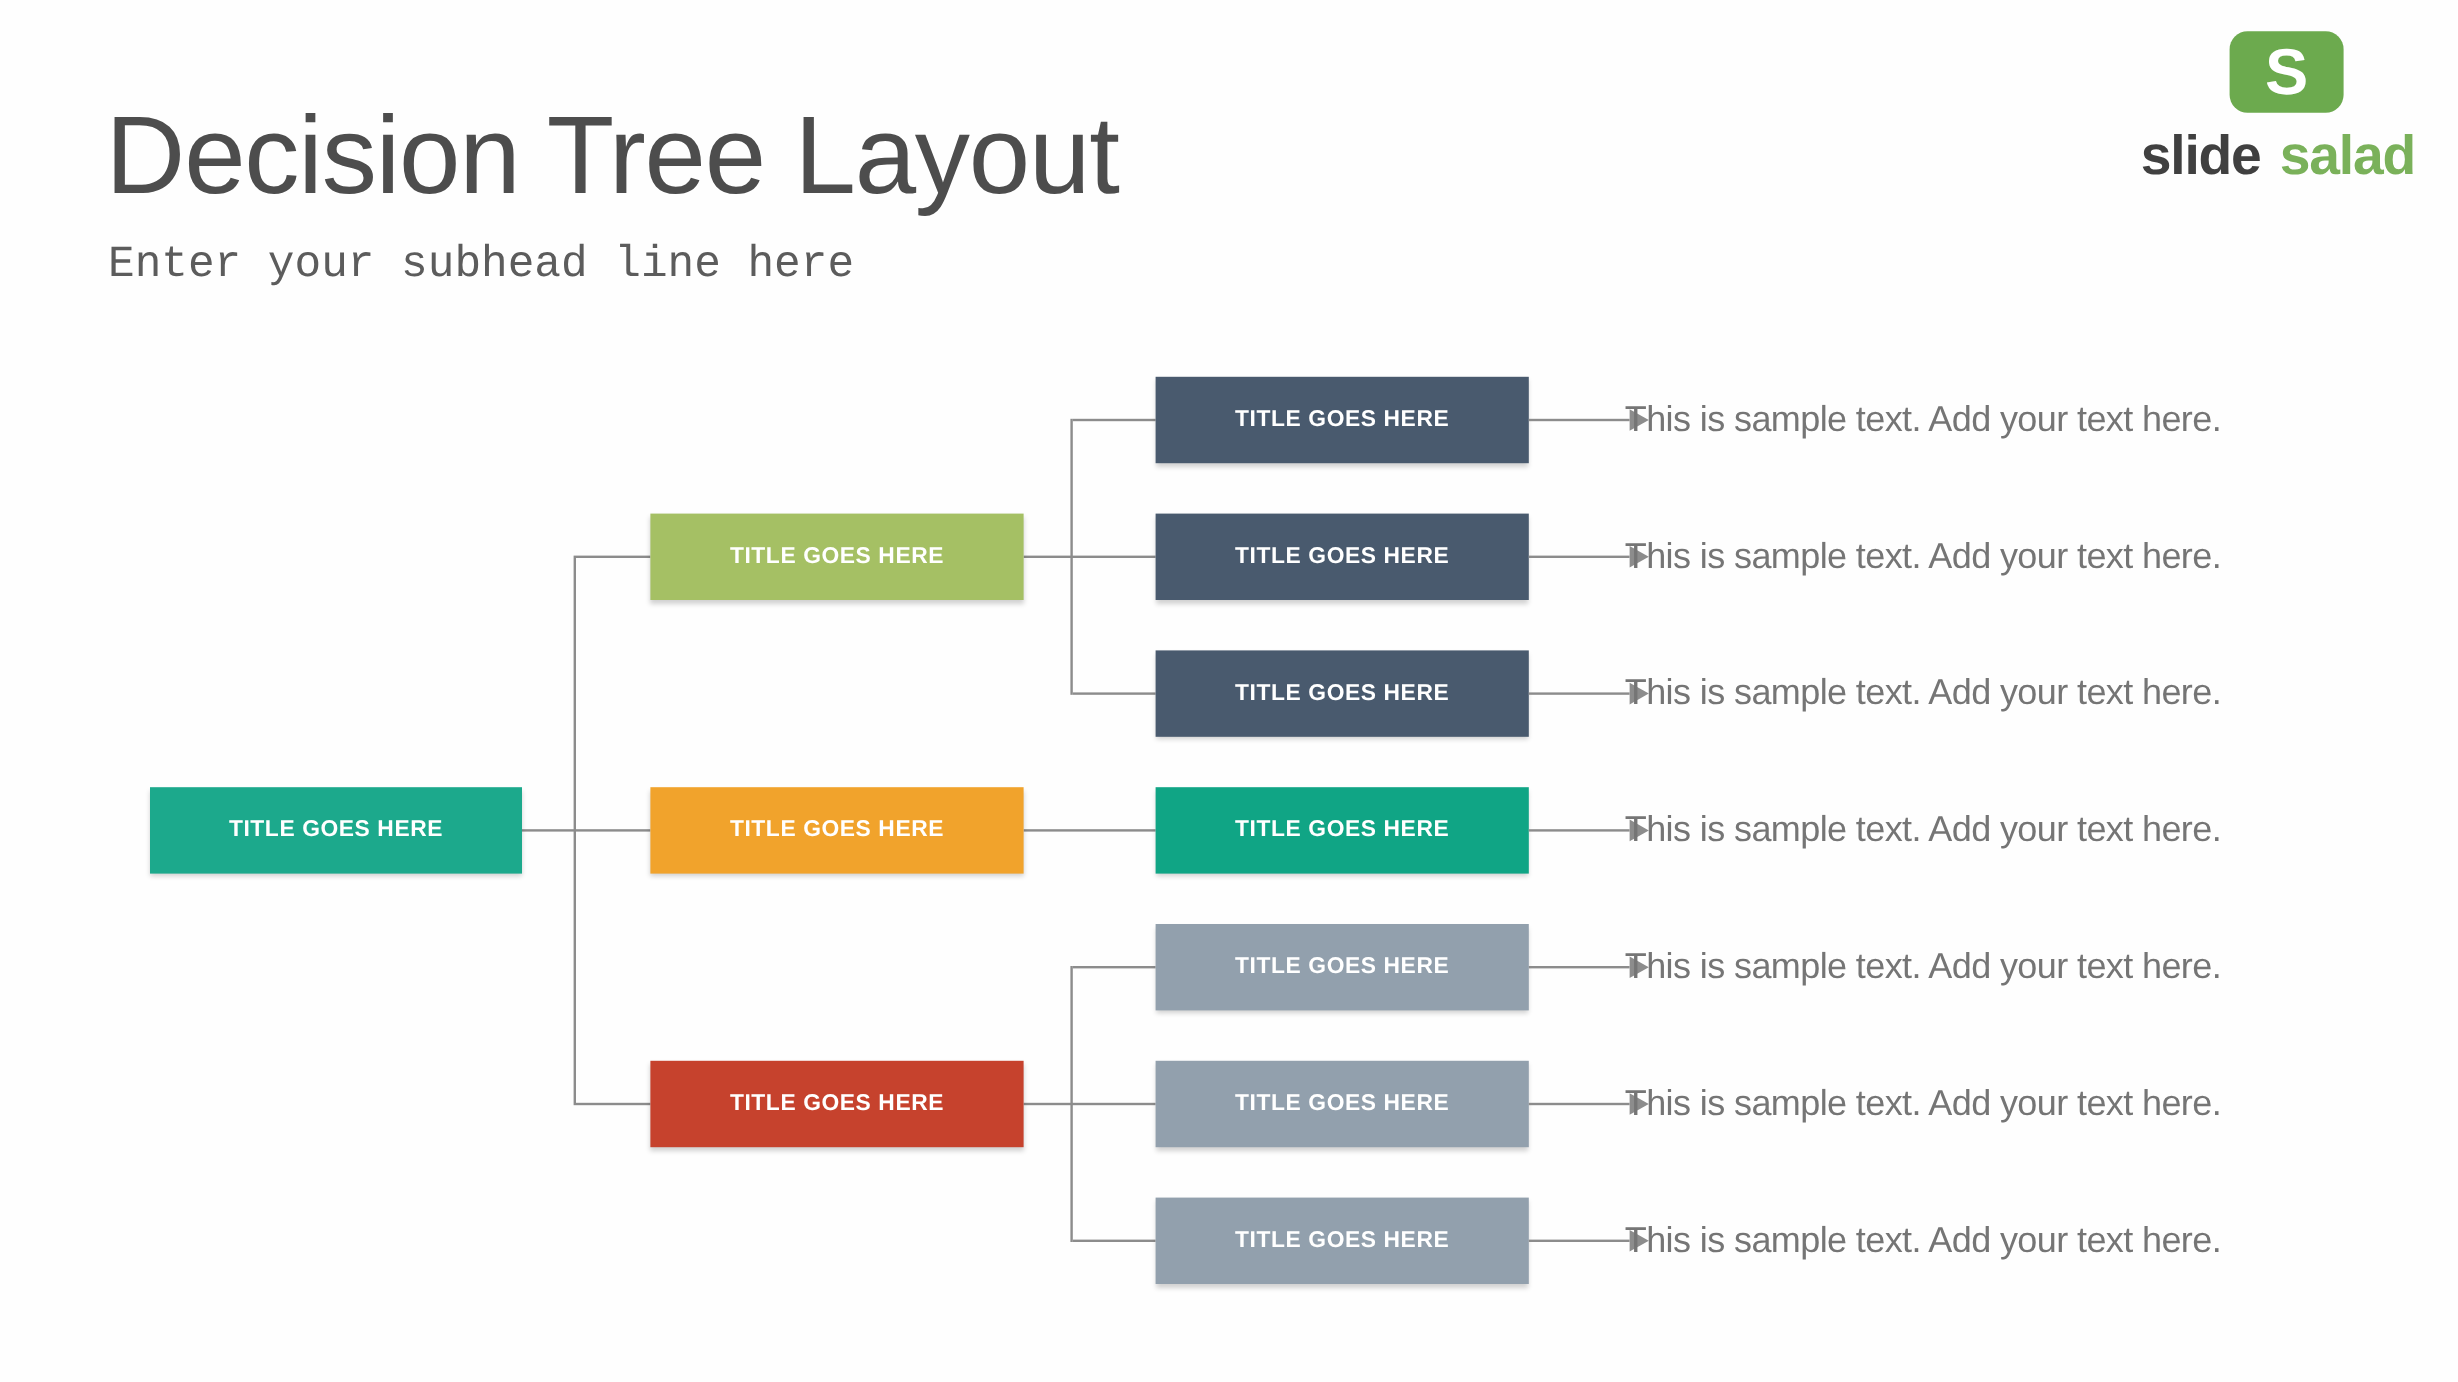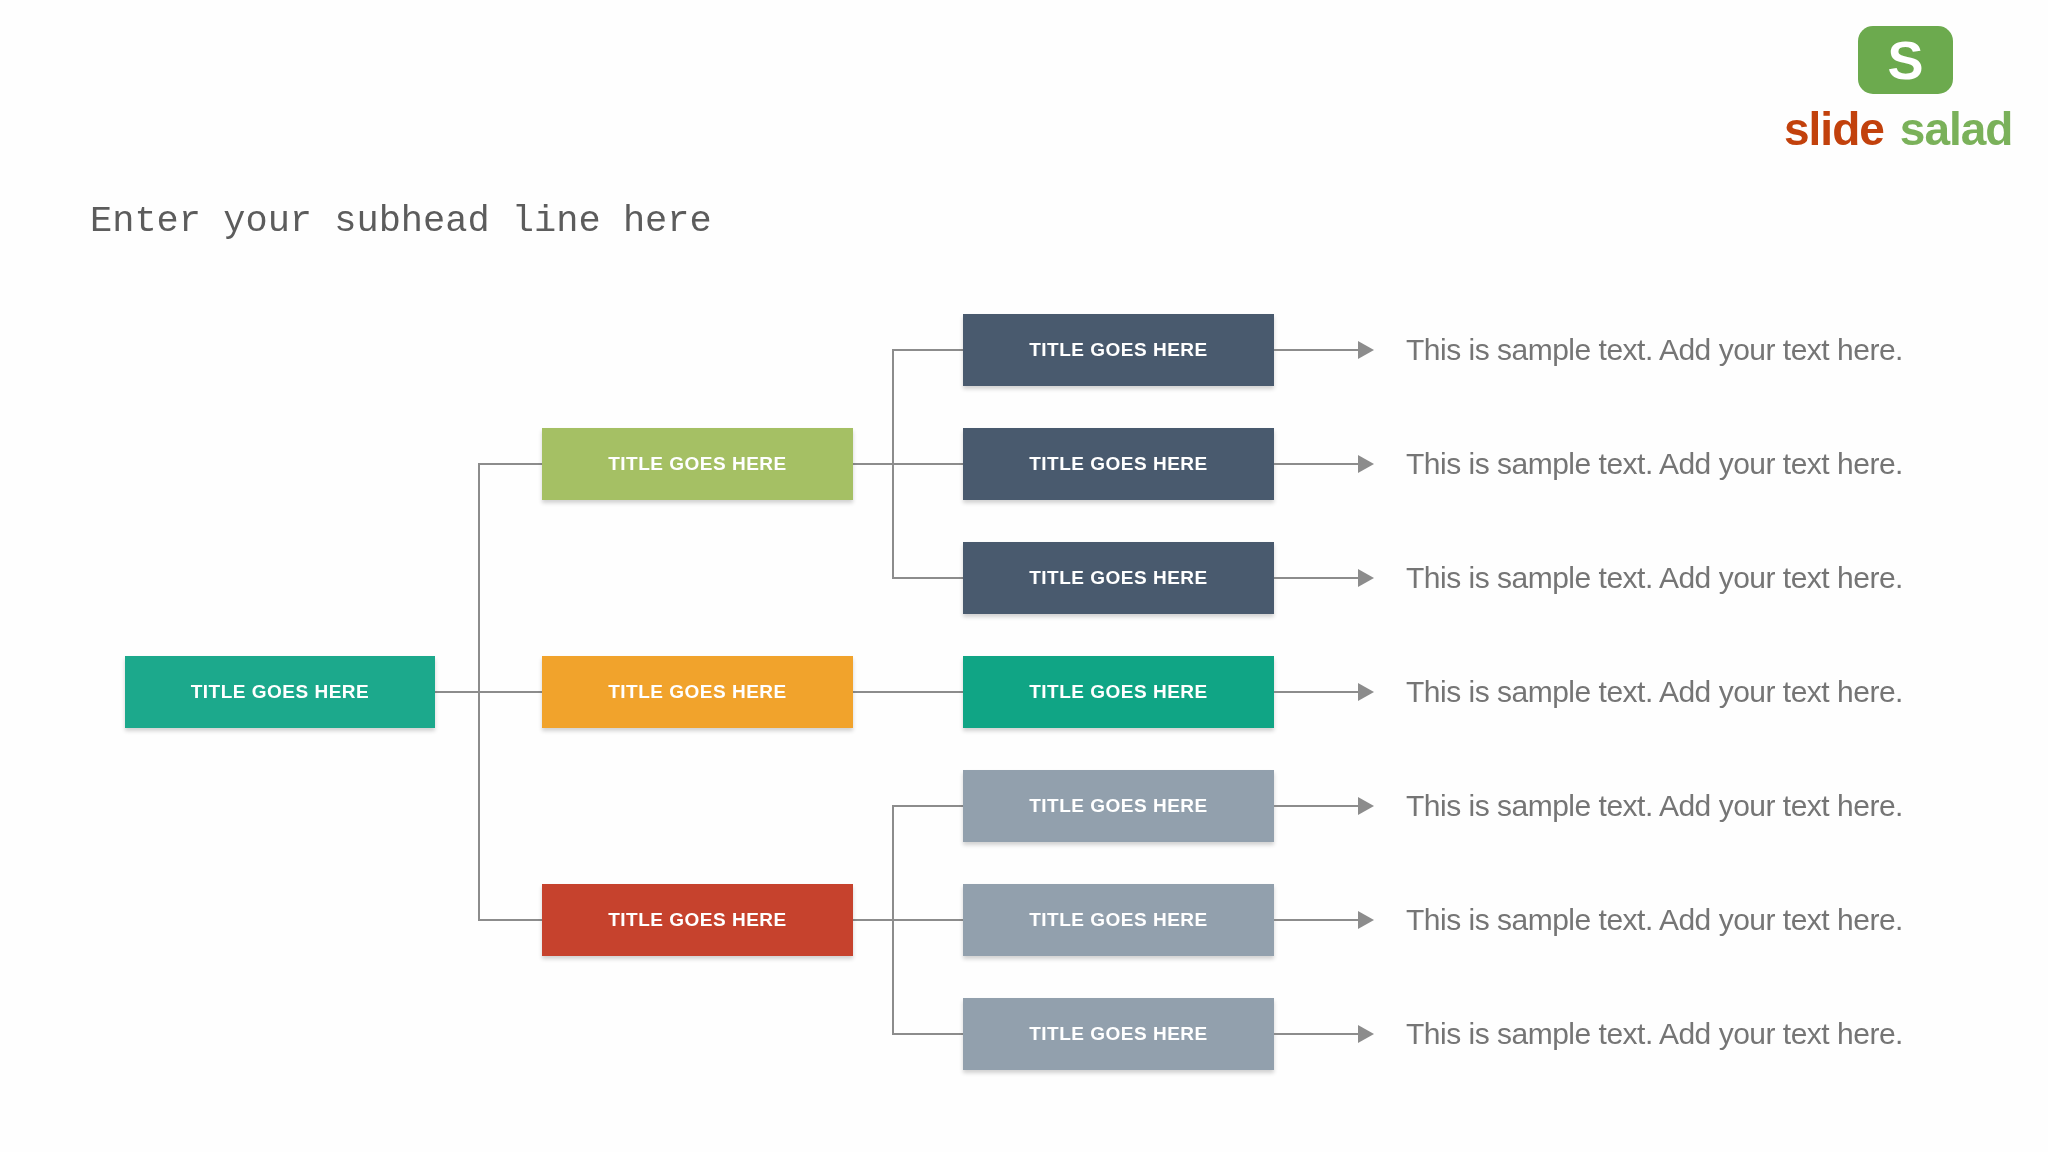--- a/index.html
+++ b/index.html
@@ -72,36 +72,37 @@
   .vline { position: absolute; width: 2px; }
   .arrowhead {
     position: absolute;
     width: 0; height: 0;
     border-top: 9px solid transparent;
     border-bottom: 9px solid transparent;
     border-left: 16px solid #8c8c8c;
   }
   .note {
     position: absolute;
-    left: 1406px;
+    left: 1354px;
     font-size: 30px;
     letter-spacing: -0.5px;
     line-height: 44px;
     white-space: nowrap;
   }
 </style>
 </head>
 <body>
 
 <div class="canvas">
 
+  <h1 class="title" style="color: rgb(77, 77, 77);">Decision Tree Layout</h1>
   <div class="subtitle" style="color: rgb(92, 92, 92);">Enter your subhead line here</div>
 
   <div class="logo-icon" style="background-color: rgb(108, 170, 78);">S</div>
-  <div class="logo-word"><span style="color: #c2410c;">slide</span><span style="color: rgb(122, 177, 90); margin-left: 16px;">salad</span></div>
+  <div class="logo-word"><span style="color: #404040;">slide</span><span style="color: rgb(122, 177, 90); margin-left: 16px;">salad</span></div>
 
   <div class="hline" style="left: 435px; top: 691px; width: 107px; background-color: rgb(140, 140, 140);"></div>
   <div class="vline" style="left: 478px; top: 463px; height: 458px; background-color: rgb(140, 140, 140);"></div>
   <div class="hline" style="left: 480px; top: 463px; width: 62px; background-color: rgb(140, 140, 140);"></div>
   <div class="hline" style="left: 480px; top: 919px; width: 62px; background-color: rgb(140, 140, 140);"></div>
 
   <div class="vline" style="left: 892px; top: 349px; height: 230px; background-color: rgb(140, 140, 140);"></div>
   <div class="hline" style="left: 894px; top: 349px; width: 69px; background-color: rgb(140, 140, 140);"></div>
   <div class="hline" style="left: 853px; top: 463px; width: 110px; background-color: rgb(140, 140, 140);"></div>
   <div class="hline" style="left: 894px; top: 577px; width: 69px; background-color: rgb(140, 140, 140);"></div>

